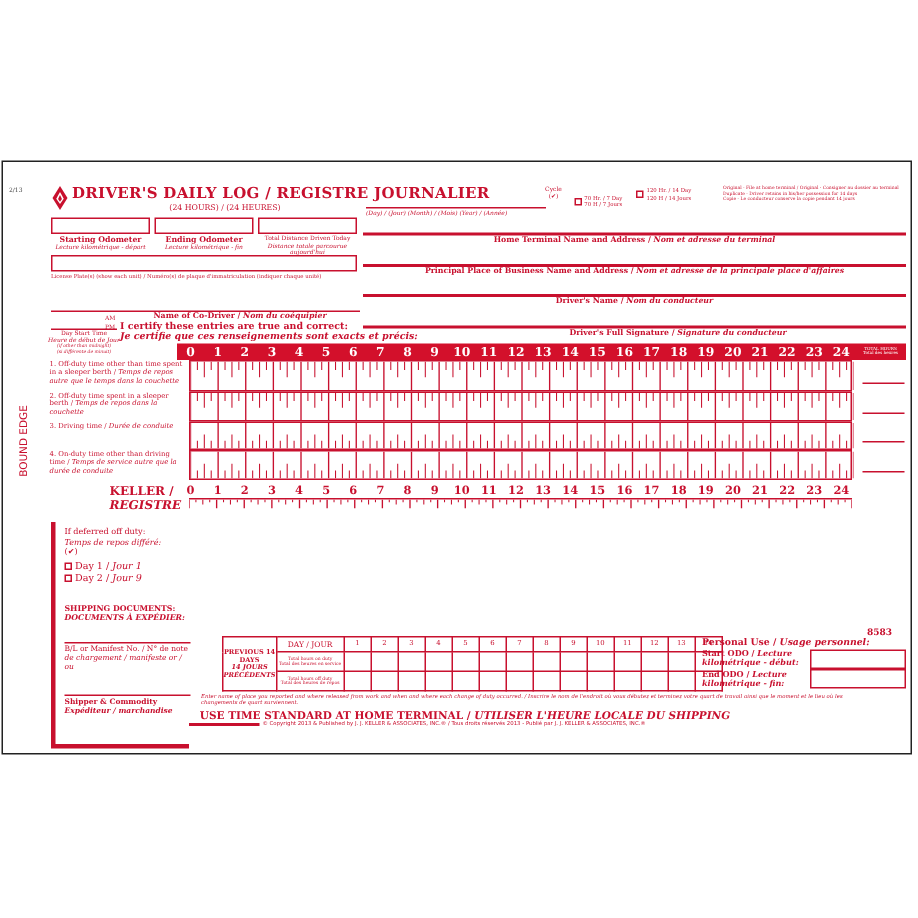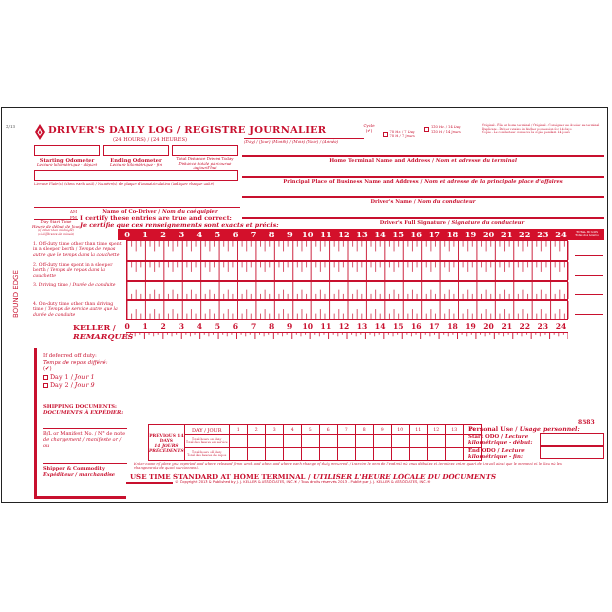--- a/index.html
+++ b/index.html
@@ -553,21 +553,21 @@
         <line x1="432.79" y1="8.1" x2="432.79" y2="18" stroke="#c8102e" stroke-width="0.7"></line>
         <line x1="437.40" y1="12.600000000000001" x2="437.40" y2="18" stroke="#c8102e" stroke-width="0.7"></line>
         <line x1="442.00" y1="0" x2="442.00" y2="18" stroke="#c8102e" stroke-width="0.9"></line>
       </svg>
     </div>
     <div class="line" style="left: 575px; top: 314px; width: 28px; height: 1px;"></div>
   </div>
 
 <div class="abs" style="left:73px;top:323px;font-size:8px;font-weight:900;line-height:9px;">
   <div>KELLER /</div>
-    <div class="it">REMARQUES</div>
+    <div class="it">REGISTRE</div>
 </div>
 <div class="abs" style="left:118px;top:322px;width:452px;height:9px;display:flex;" id="remarkhours">
     <span style="width: 18.08px; text-align: center; font-size: 7.6px; font-weight: bold; color: rgb(200, 16, 46); line-height: 9px;">0</span>
     <span style="width: 18.08px; text-align: center; font-size: 7.6px; font-weight: bold; color: rgb(200, 16, 46); line-height: 9px;">1</span>
     <span style="width: 18.08px; text-align: center; font-size: 7.6px; font-weight: bold; color: rgb(200, 16, 46); line-height: 9px;">2</span>
     <span style="width: 18.08px; text-align: center; font-size: 7.6px; font-weight: bold; color: rgb(200, 16, 46); line-height: 9px;">3</span>
     <span style="width: 18.08px; text-align: center; font-size: 7.6px; font-weight: bold; color: rgb(200, 16, 46); line-height: 9px;">4</span>
     <span style="width: 18.08px; text-align: center; font-size: 7.6px; font-weight: bold; color: rgb(200, 16, 46); line-height: 9px;">5</span>
     <span style="width: 18.08px; text-align: center; font-size: 7.6px; font-weight: bold; color: rgb(200, 16, 46); line-height: 9px;">6</span>
     <span style="width: 18.08px; text-align: center; font-size: 7.6px; font-weight: bold; color: rgb(200, 16, 46); line-height: 9px;">7</span>
@@ -786,16 +786,16 @@
   <span>Start ODO / </span><span class="it">Lecture kilométrique - début:</span>
 </div>
 <div class="box" style="left:540px;top:433px;width:64px;height:13px;"></div>
 <div class="abs" style="left:468px;top:447px;width:70px;font-size:5.4px;line-height:6px;font-weight:bold;">
   <span>End ODO / </span><span class="it">Lecture kilométrique - fin:</span>
 </div>
 <div class="box" style="left:540px;top:446px;width:64px;height:13px;"></div>
 
 <div class="abs it" style="left:134px;top:462px;width:440px;font-size:3.6px;line-height:4.2px;">Enter name of place you reported and where released from work and when and where each change of duty occurred. / Inscrire le nom de l'endroit où vous débutez et terminez votre quart de travail ainsi que le moment et le lieu où les changements de quart surviennent.</div>
 <div class="abs center" style="left:130px;top:472px;width:360px;font-size:7px;font-weight:900;white-space:nowrap;">
-  <span>USE TIME STANDARD AT HOME TERMINAL / </span><span class="it">UTILISER L'HEURE LOCALE DU DOCUMENTS</span>
+  <span>USE TIME STANDARD AT HOME TERMINAL / </span><span class="it">UTILISER L'HEURE LOCALE DU SHIPPING</span>
 </div>
 <div class="abs" style="left:126px;top:482px;width:47px;height:2px;background:#c8102e;"></div>
 <div class="abs" style="left:175px;top:480px;font-family:'DejaVu Sans',sans-serif;font-size:3.6px;white-space:nowrap;">© Copyright 2013 &amp; Published by J. J. KELLER &amp; ASSOCIATES, INC.® / Tous droits réservés 2013 - Publié par J. J. KELLER &amp; ASSOCIATES, INC.®</div>
 
 </body></html>

